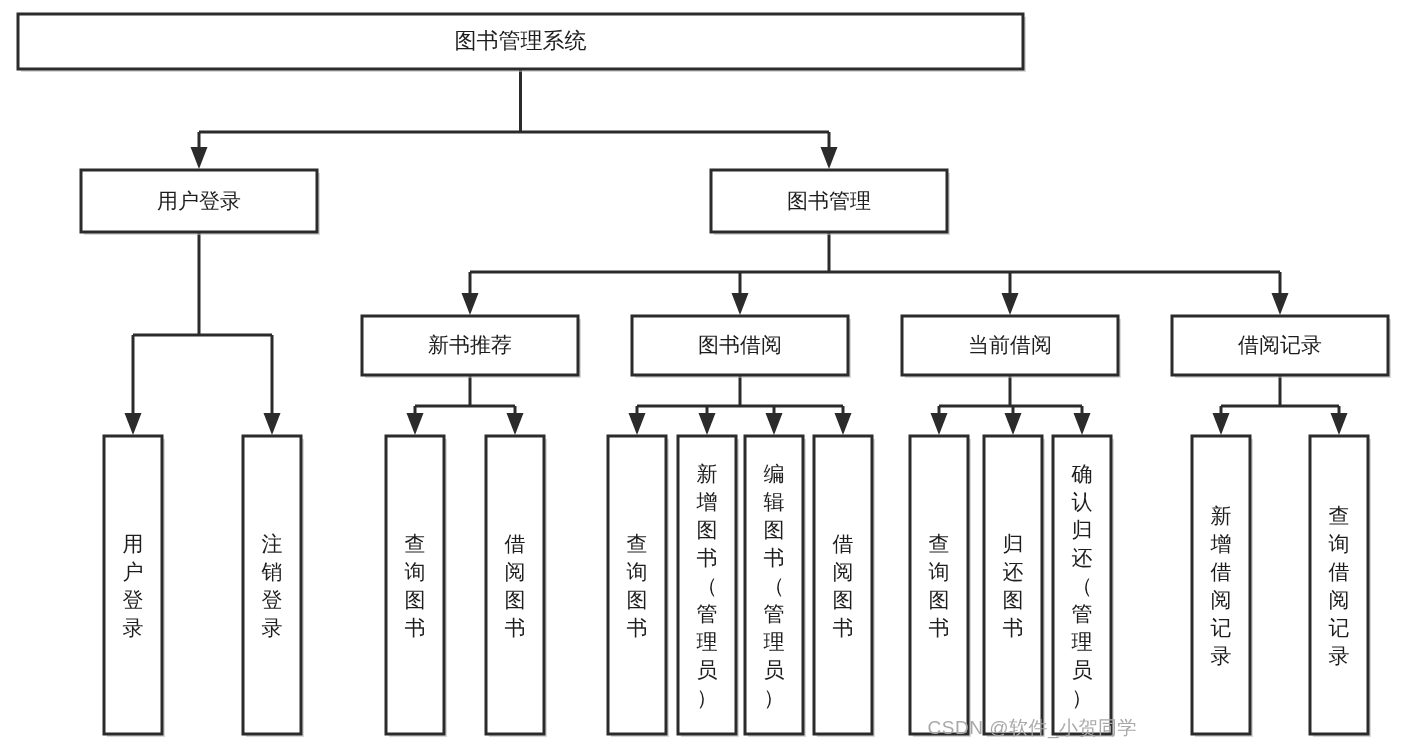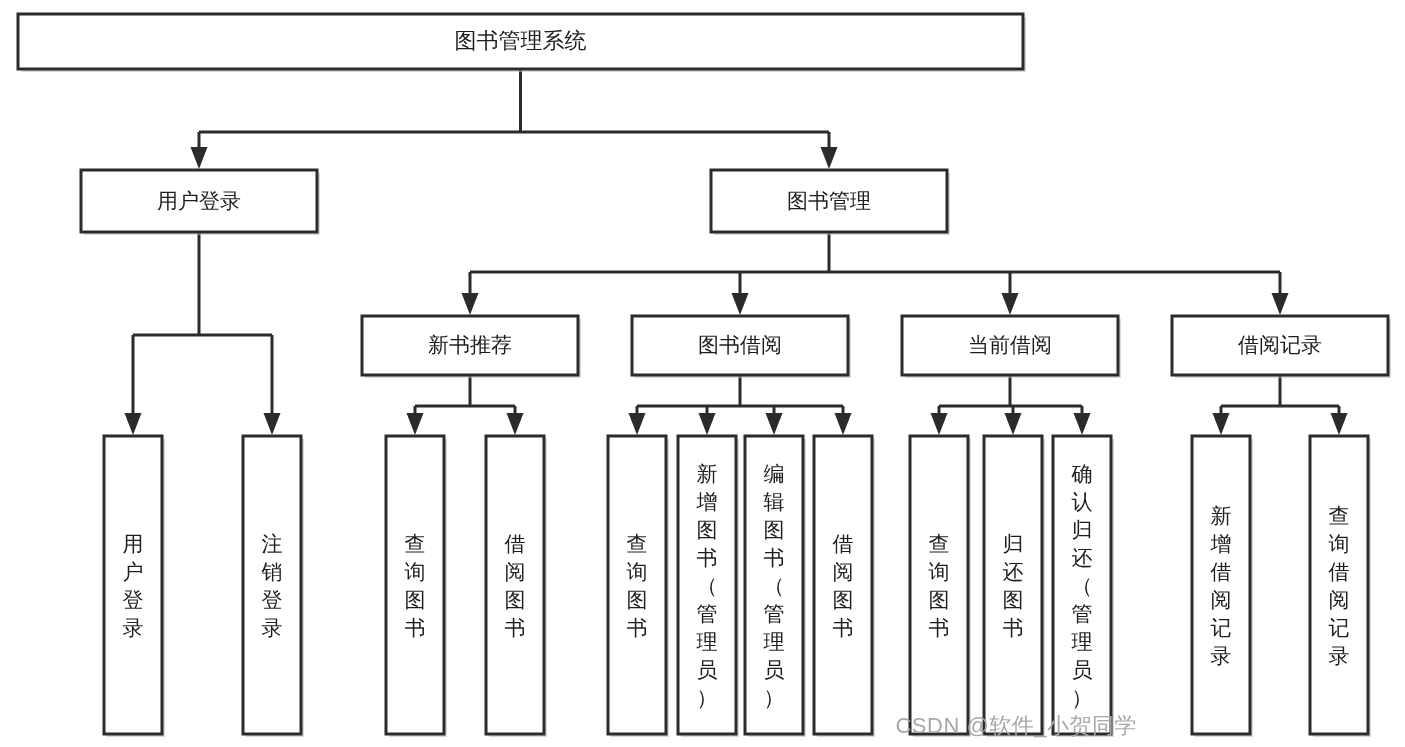--- a/index.html
+++ b/index.html
@@ -62,21 +62,21 @@
     text-anchor: middle;
   }
   .title-label {
     font-size: 22px;
   }
   #watermark {
     position: absolute;
     right: 12px;
     bottom: 6px;
     font-family: "Liberation Sans", "DejaVu Sans", sans-serif;
-    font-size: 22px;
+    font-size: 19px;
     color: #a8a8a8;
     letter-spacing: 0.5px;
     white-space: nowrap;
     pointer-events: none;
   }
 </style>
 </head>
 <body>
 
 <div id="diagram-root">

